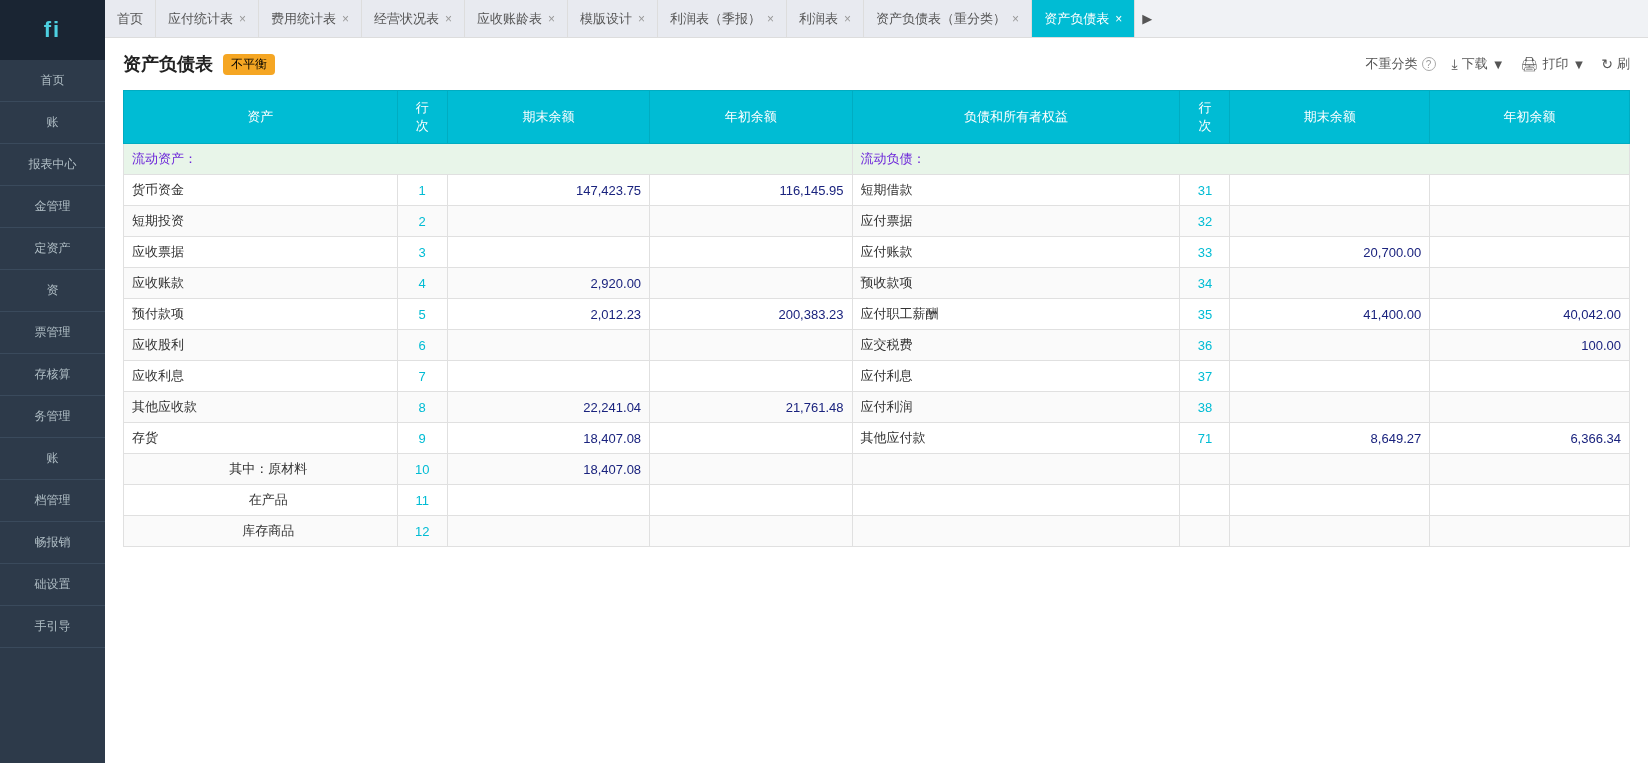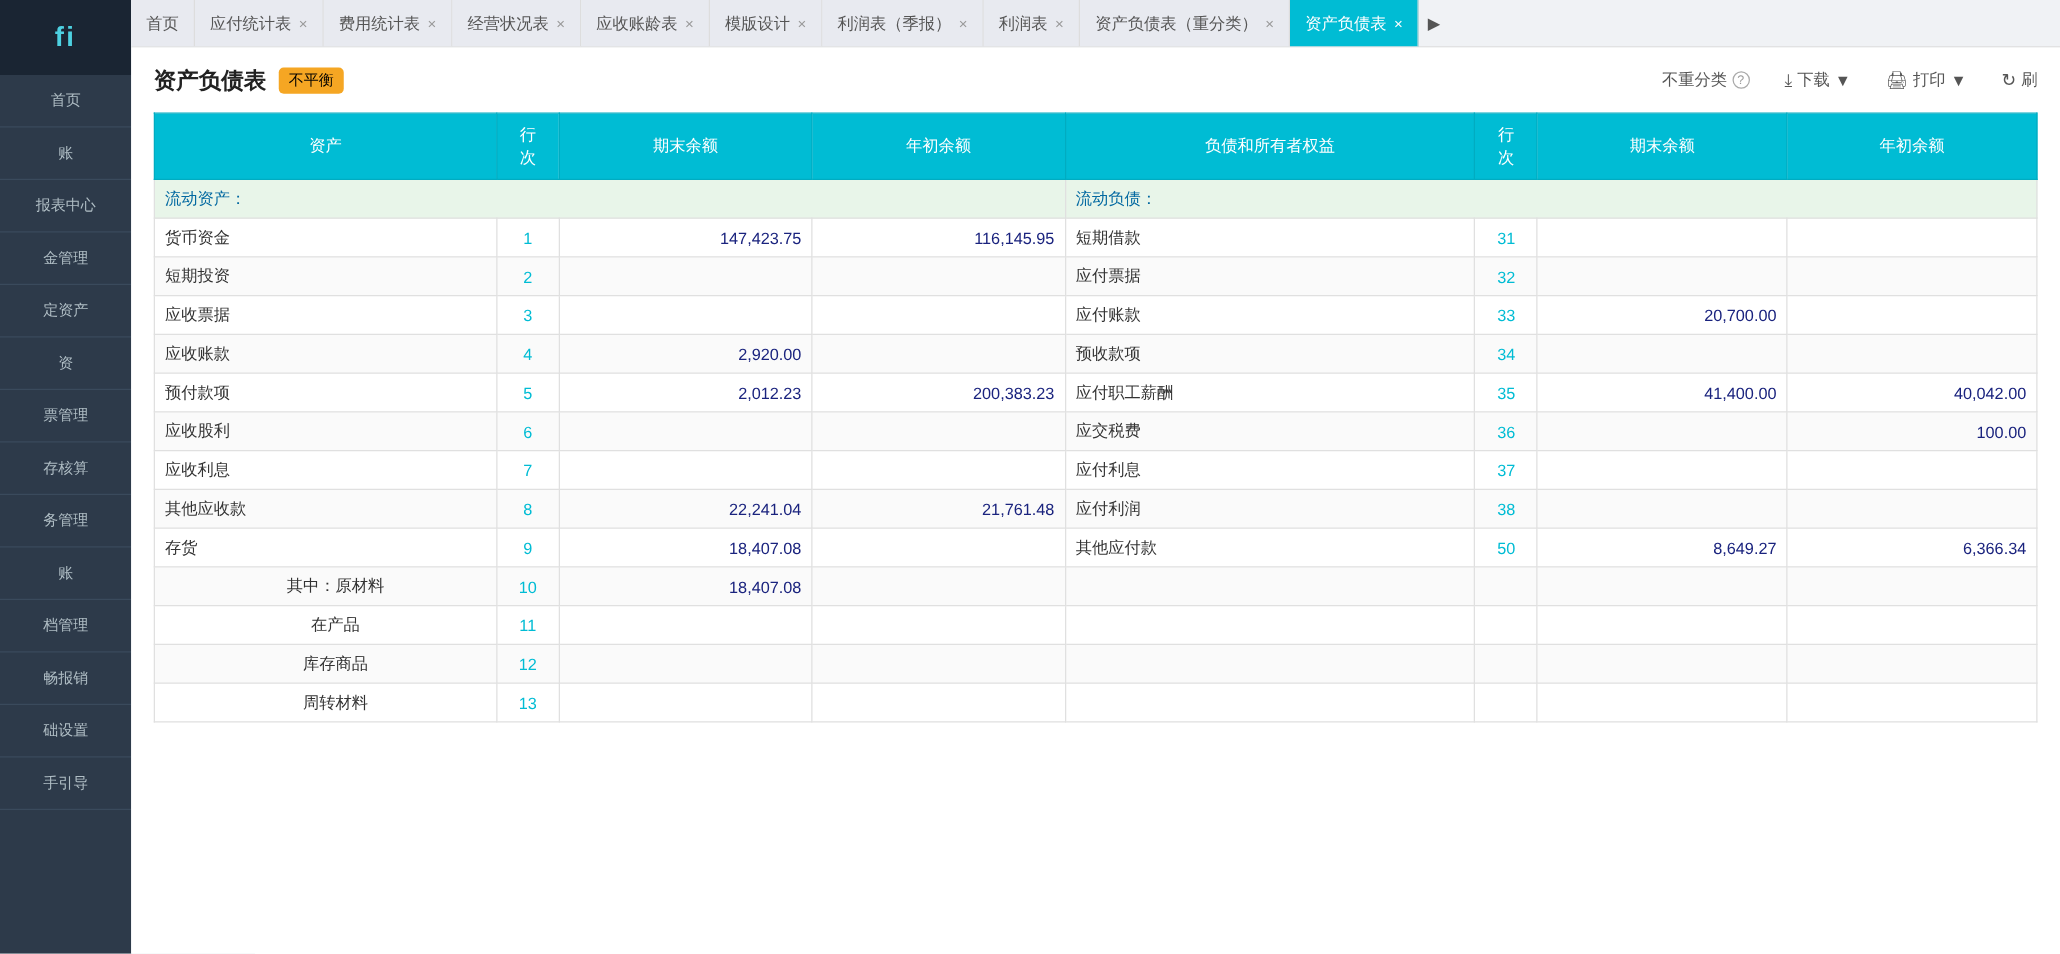--- a/index.html
+++ b/index.html
@@ -119,21 +119,21 @@
     .badge-unbalanced {
       background: #f5a623;
       color: #000000;
       font-size: 12px;
       padding: 2px 8px;
       border-radius: 4px;
     }
     .toolbar-right {
       display: flex;
       align-items: center;
-      gap: 28px;
+      gap: 16px;
       font-size: 13px;
       color: #555;
     }
     .toolbar-btn {
       display: flex;
       align-items: center;
       gap: 4px;
       cursor: pointer;
       color: #555;
     }
@@ -156,21 +156,21 @@
       padding: 6px 8px;
       border: 1px solid #e0e0e0;
       text-align: center;
       color: #333;
     }
     .report-table td.text-left { text-align: left; }
     .report-table td.number { text-align: right; color: #1a237e; }
     .report-table td.row-num { color: #00bcd4; text-align: center; }
     .section-row td {
       background: #e8f5e9;
-      color: #0369a1;
+      color: #6d28d9;
       font-weight: normal;
     }
     .report-table tr:nth-child(even):not(.section-row) td { background: #fff; }
     .report-table tr:nth-child(odd):not(.section-row) td { background: #fafafa; }
     .indent { padding-left: 24px !important; }
   </style>
 </head>
 <body>
 
 <div class="sidebar">
@@ -362,21 +362,21 @@
       <td class="row-num">38</td>
       <td class="number"></td>
       <td class="number"></td>
     </tr>
           <tr>
       <td class="text-left">存货</td>
       <td class="row-num">9</td>
       <td class="number">18,407.08</td>
       <td class="number"></td>
       <td class="text-left">其他应付款</td>
-      <td class="row-num">50</td>
+      <td class="row-num">71</td>
       <td class="number">8,649.27</td>
       <td class="number">6,366.34</td>
     </tr>
           <tr>
       <td class="indent">其中：原材料</td>
       <td class="row-num">10</td>
       <td class="number">18,407.08</td>
       <td class="number"></td>
       <td class="text-left"></td>
       <td class="row-num"></td>
@@ -396,27 +396,17 @@
           <tr>
       <td class="indent">库存商品</td>
       <td class="row-num">12</td>
       <td class="number"></td>
       <td class="number"></td>
       <td class="text-left"></td>
       <td class="row-num"></td>
       <td class="number"></td>
       <td class="number"></td>
     </tr>
-          <tr>
-      <td class="indent">周转材料</td>
-      <td class="row-num">13</td>
-      <td class="number"></td>
-      <td class="number"></td>
-      <td class="text-left"></td>
-      <td class="row-num"></td>
-      <td class="number"></td>
-      <td class="number"></td>
-    </tr>
         </tbody>
     </table>
 
   </div>
 </div>
 
 </body></html>

